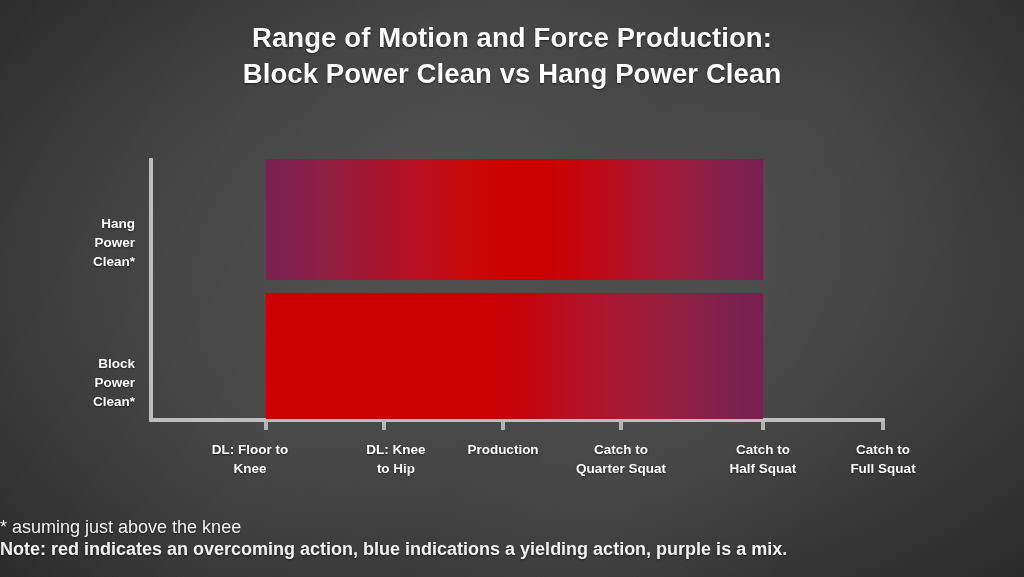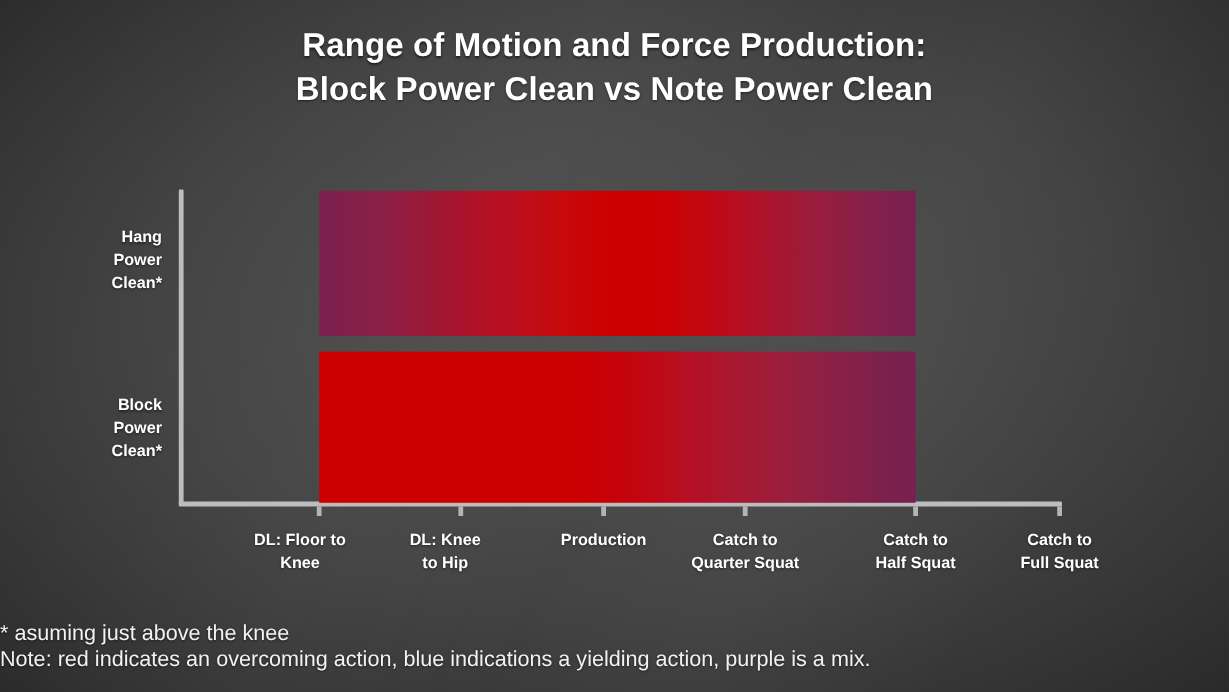--- a/index.html
+++ b/index.html
@@ -91,20 +91,21 @@
 
   .cat-label {
     position: absolute;
     color: #ffffff;
     font-size: 13.5px;
     font-weight: bold;
     line-height: 19px;
     text-align: right;
     text-shadow: 0 1px 2px rgba(0,0,0,0.5);
     white-space: pre-line;
+    margin-top: 26px;
   }
   .cat-hang  { left: 20px; top: 188px; width: 115px; }
   .cat-block { left: 20px; top: 328px; width: 115px; text-align: right; }
 
   .bar {
     position: absolute;
   }
 
   .xlabel {
     position: absolute;
@@ -122,30 +123,30 @@
     position: absolute;
     left: 0;
     top: 516px;
     width: 1024px;
     text-align: left;
     color: #f2f2f2;
     font-size: 18px;
     line-height: 22px;
     text-shadow: 0 1px 2px rgba(0,0,0,0.5);
   }
-  .footnote-note { font-weight: normal; }
+  .footnote-note { font-weight: bold; }
 </style>
 </head>
 <body>
 
 <div class="slide">
 
   <div class="title">
     <div>Range of Motion and Force Production:</div>
-    <div>Block Power Clean vs Note Power Clean</div>
+    <div>Block Power Clean vs Hang Power Clean</div>
   </div>
 
   <div class="plot">
 
     <div class="axis-y"></div>
     <div class="axis-x"></div>
 
     <div class="tick" style="left:264px;"></div>
     <div class="tick" style="left:382px;"></div>
     <div class="tick" style="left:501px;"></div>
@@ -183,21 +184,21 @@
                   #c20611 54%,
                   #b51025 62%,
                   #a81830 70%,
                   #981f3d 79%,
                   #882047 88%,
                   #7c204d 95%,
                   #782050 100%);"></div>
 
     <div class="xlabel" style="left:180px; width:140px;">DL: Floor to
 Knee</div>
-    <div class="xlabel" style="left:301px; width:140px;">DL: Knee
+    <div class="xlabel" style="left:326px; width:140px;">DL: Knee
 to Hip</div>
     <div class="xlabel" style="left:433px; width:140px;">Production</div>
     <div class="xlabel" style="left:551px; width:140px;">Catch to
 Quarter Squat</div>
     <div class="xlabel" style="left:693px; width:140px;">Catch to
 Half Squat</div>
     <div class="xlabel" style="left:813px; width:140px;">Catch to
 Full Squat</div>
 
   </div>

